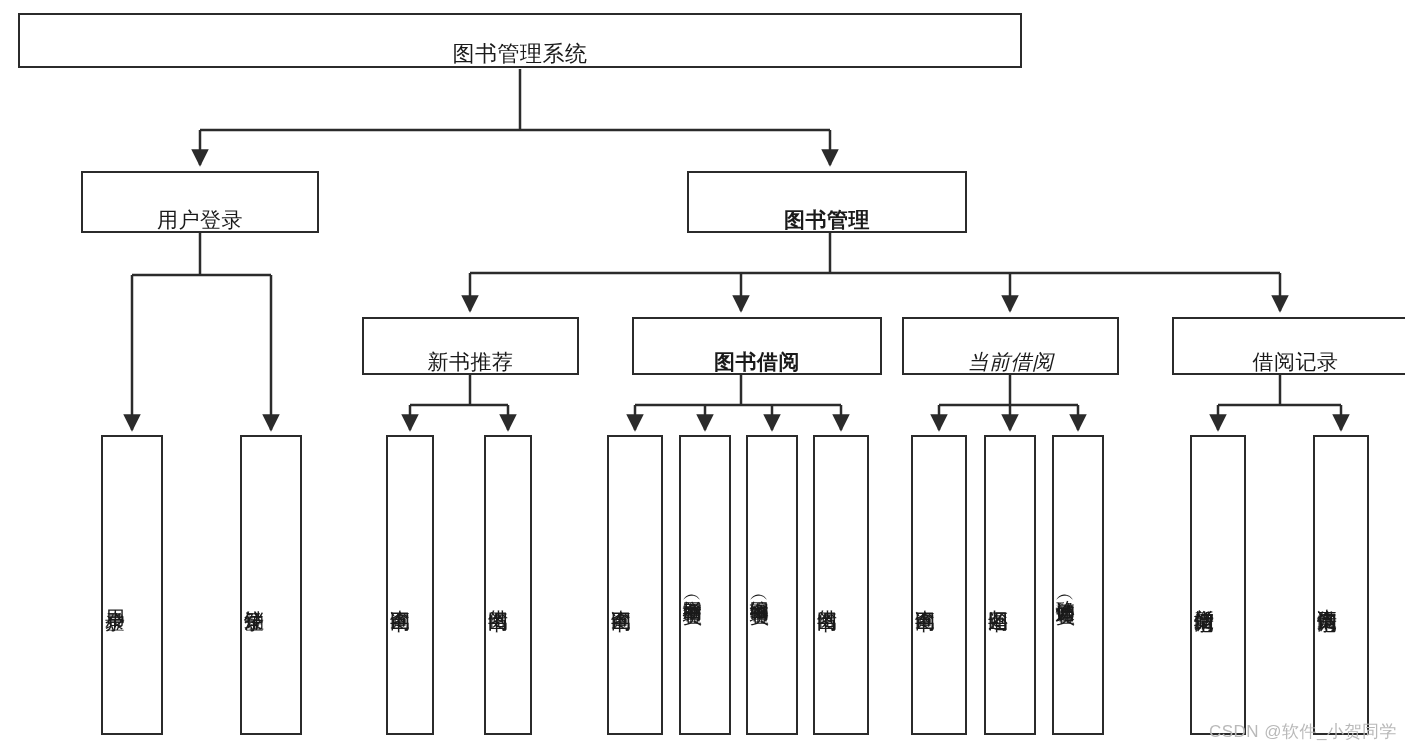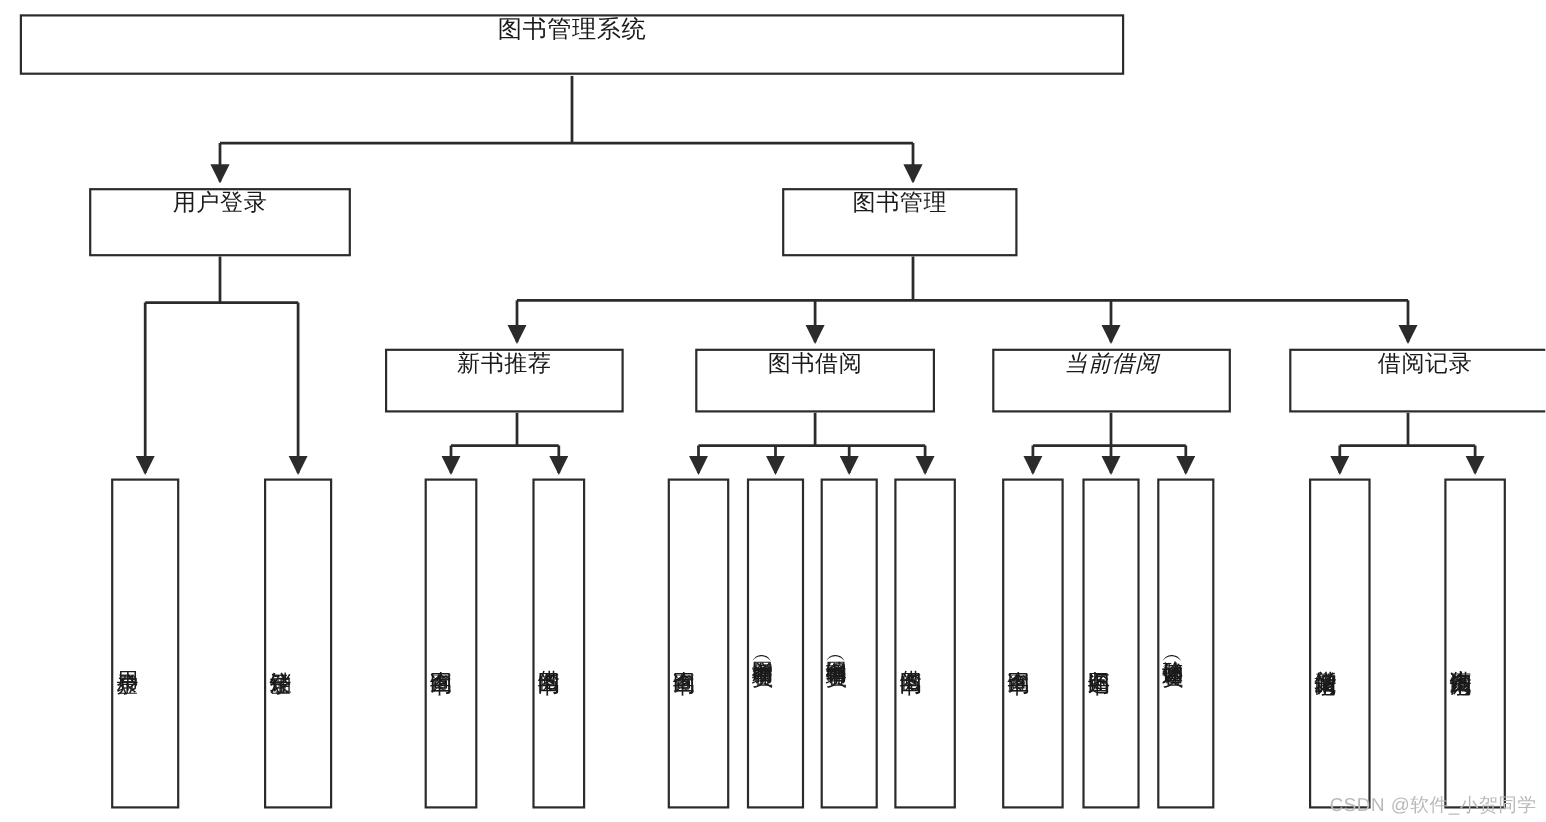--- a/index.html
+++ b/index.html
@@ -24,21 +24,21 @@
     width: 1405px;
     height: 747px;
     pointer-events: none;
   }
   .node {
     position: absolute;
     box-sizing: border-box;
     background: #ffffff;
     border: 2px solid #2b2b2b;
     display: flex;
-    align-items: flex-start;
+    align-items: flex-end;
     justify-content: center;
     color: #1a1a1a;
   }
   .node .lbl {
     display: block;
     text-align: center;
     white-space: pre;
   }
   .node.horiz .lbl {
     font-size: 21px;
@@ -129,28 +129,28 @@
     </g>
   </svg>
 
   <div class="node horiz root" style="left:18px; top:13px; width:1004px; height:55px;">
     <span class="lbl">图书管理系统</span>
   </div>
 
   <div class="node horiz" style="left:81px; top:171px; width:238px; height:62px;">
     <span class="lbl">用户登录</span>
   </div>
-  <div class="node horiz" style="left:711px; top:171px; width:214px; height:62px;">
+  <div class="node horiz" style="left:687px; top:171px; width:280px; height:62px;font-weight:bold;">
     <span class="lbl">图书管理</span>
   </div>
 
-  <div class="node horiz" style="left:350px; top:317px; width:217px; height:58px;">
+  <div class="node horiz" style="left:362px; top:317px; width:217px; height:58px;">
     <span class="lbl">新书推荐</span>
   </div>
-  <div class="node horiz" style="left:632px; top:317px; width:218px; height:58px;">
+  <div class="node horiz" style="left:632px; top:317px; width:250px; height:58px;font-weight:bold;">
     <span class="lbl">图书借阅</span>
   </div>
   <div class="node horiz" style="left:902px; top:317px; width:217px; height:58px;font-style:italic;">
     <span class="lbl">当前借阅</span>
   </div>
   <div class="node horiz" style="left:1172px; top:317px; width:247px; height:58px;">
     <span class="lbl">借阅记录</span>
   </div>
 
   <div class="node vert" style="left:101px; top:435px; width:62px; height:300px;">

